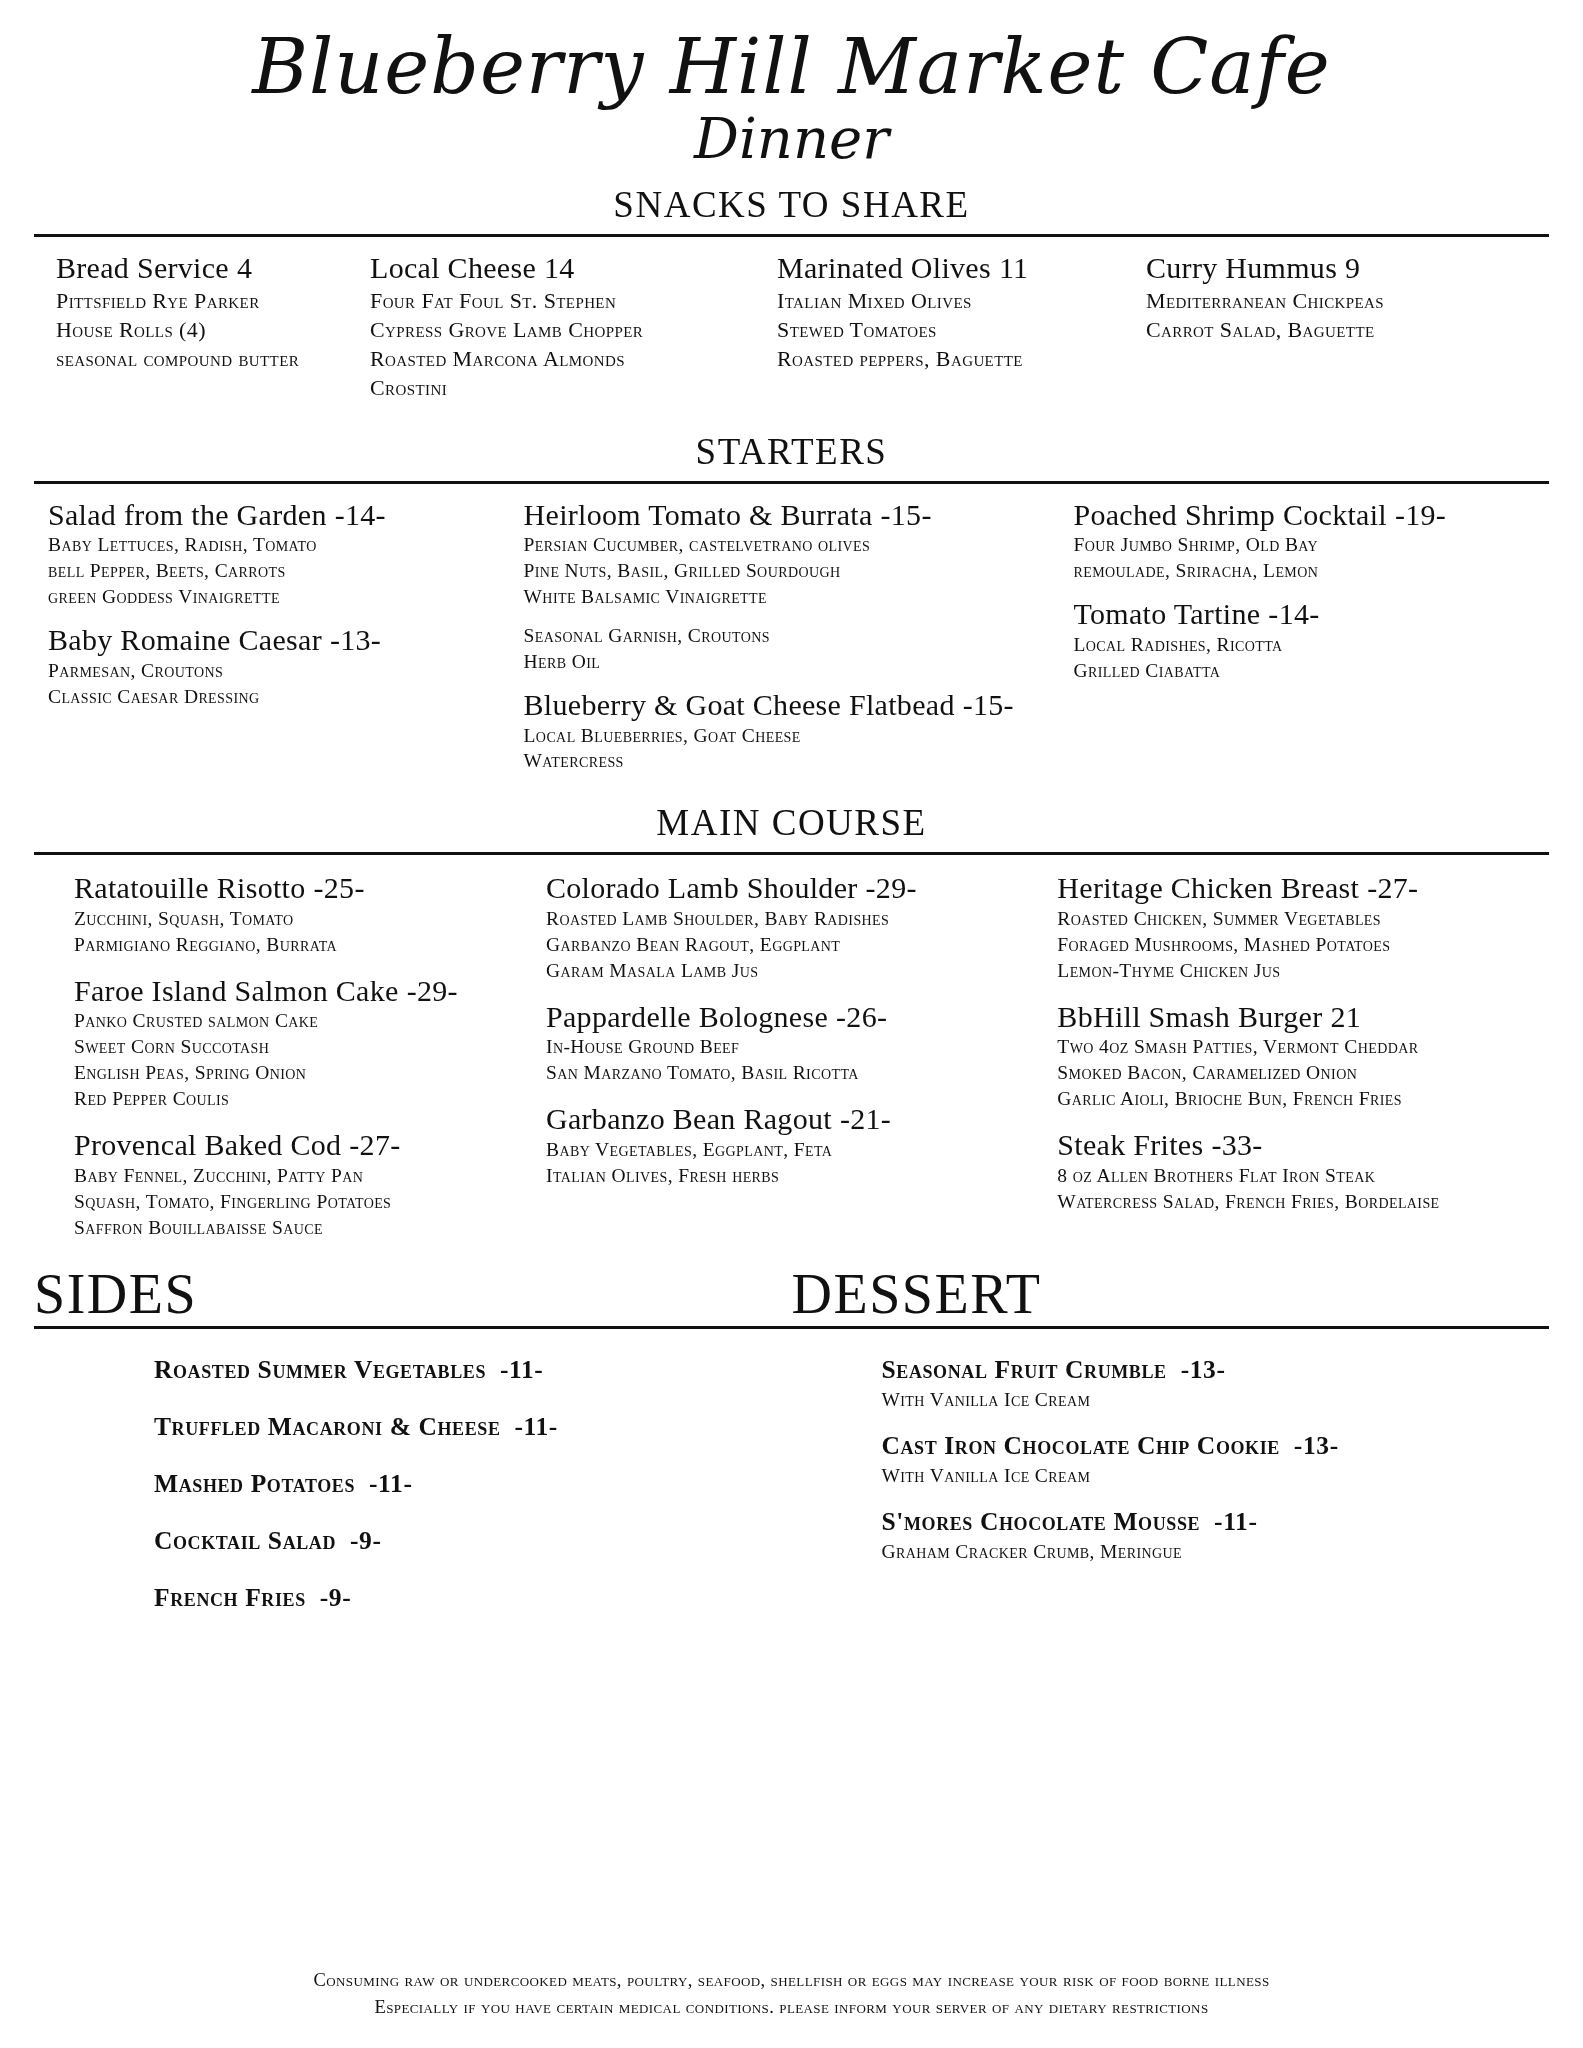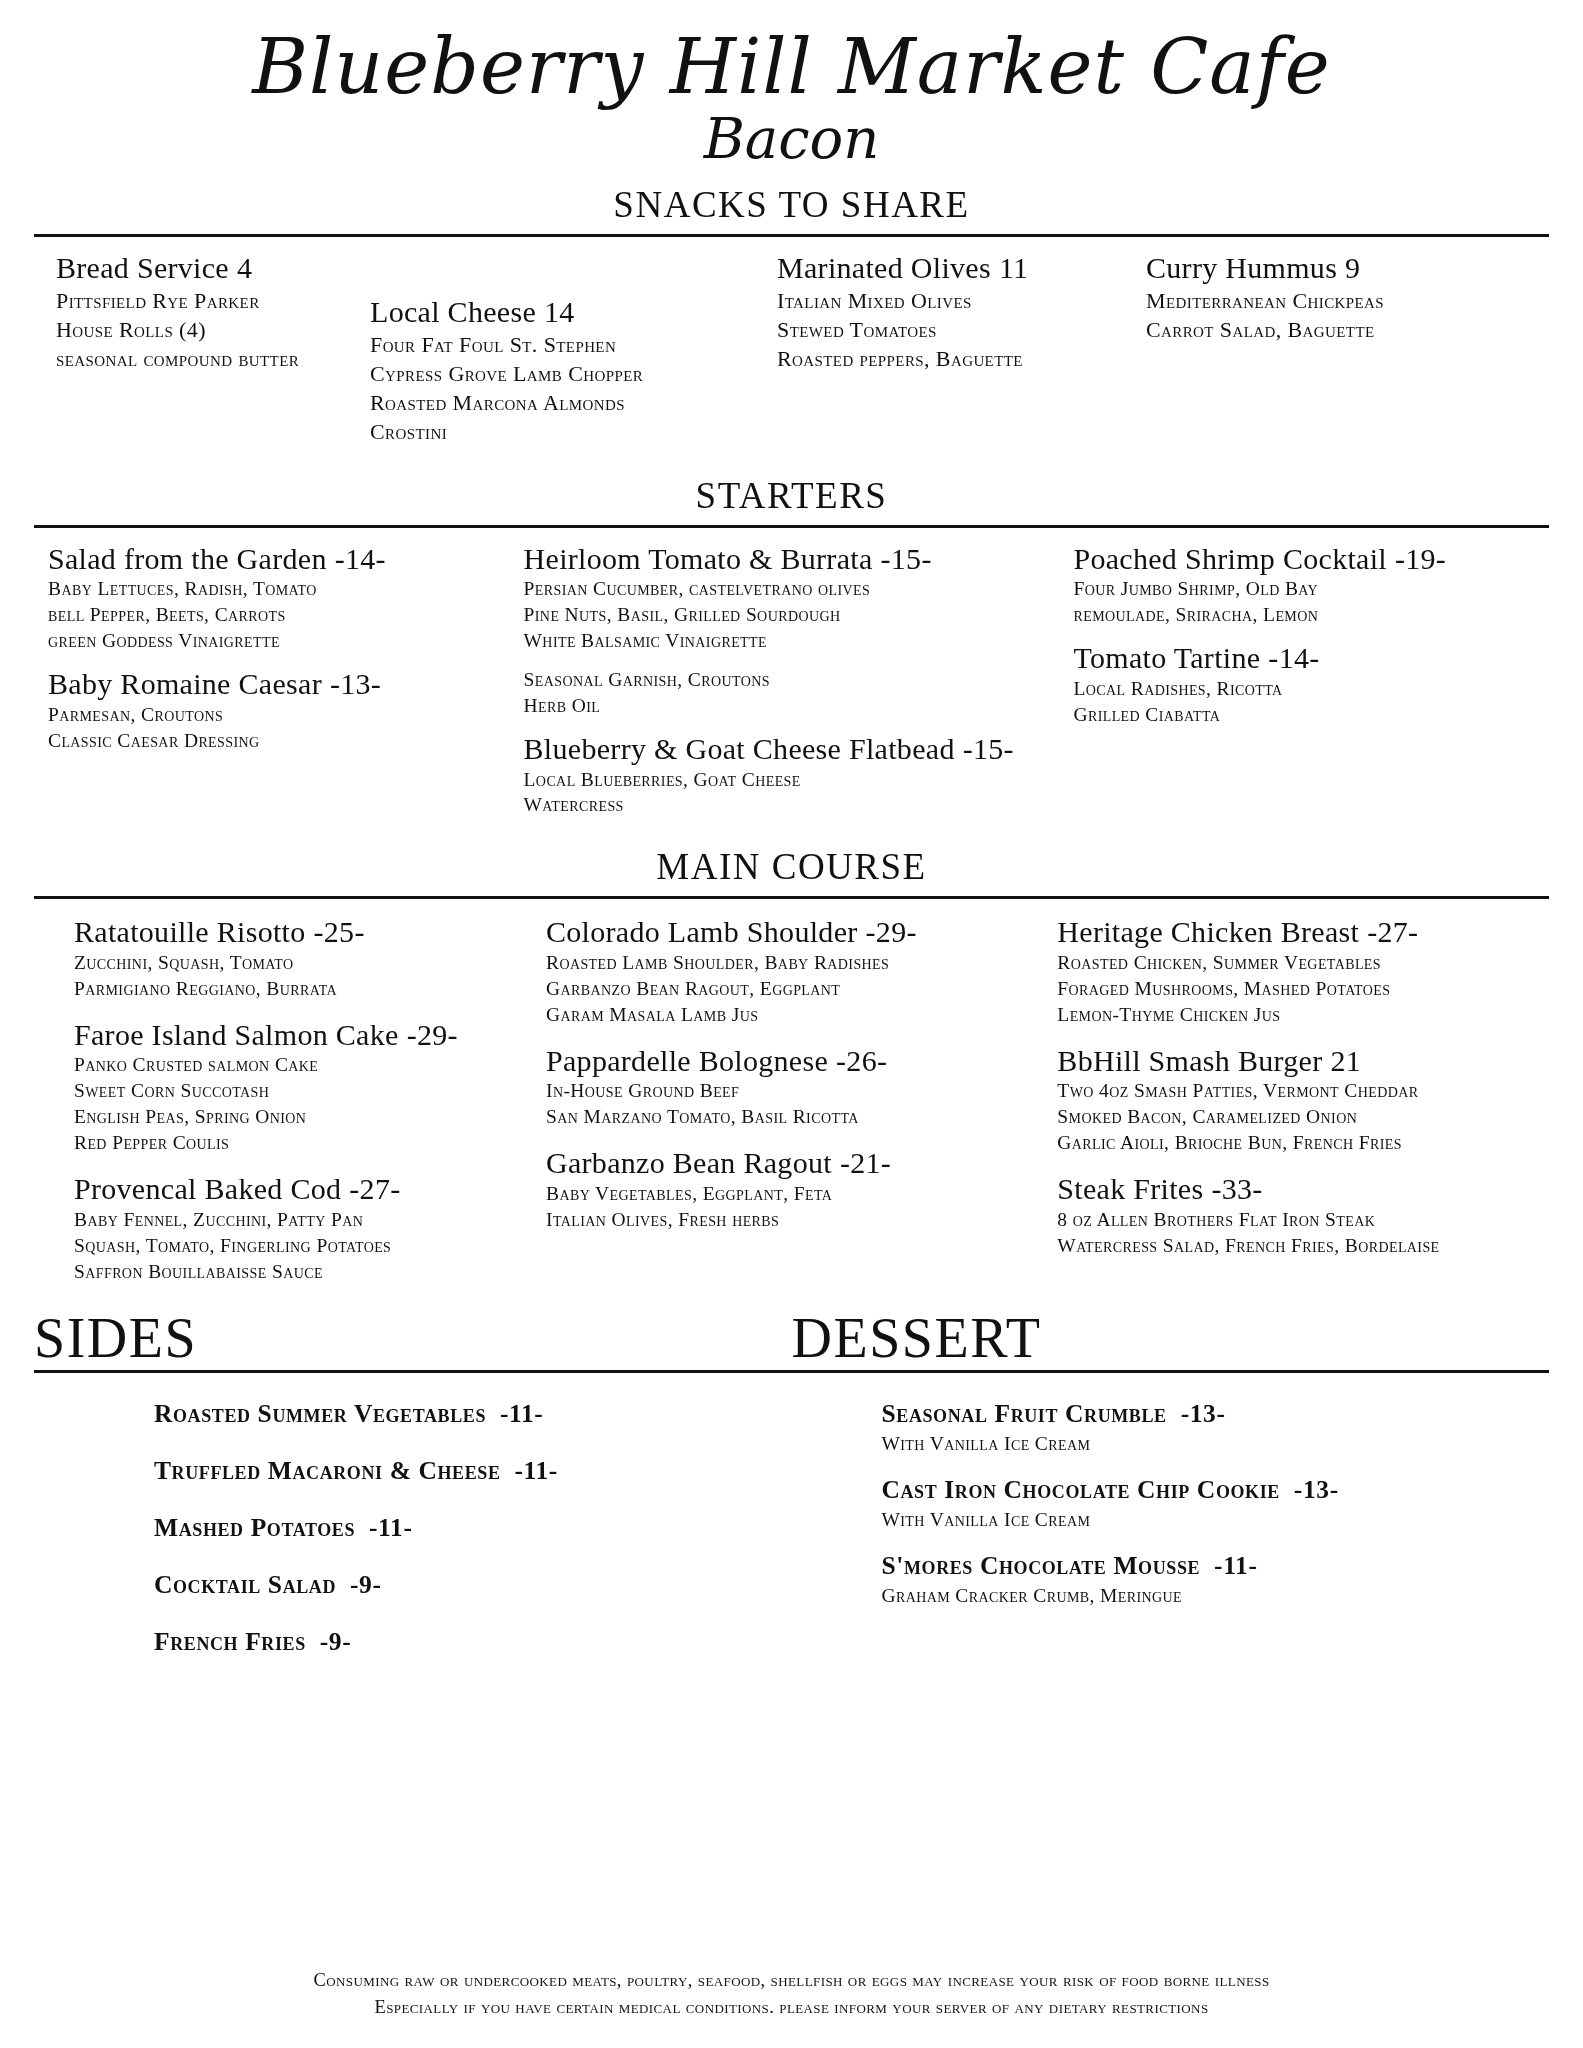--- a/index.html
+++ b/index.html
@@ -83,21 +83,21 @@
     font-variant: small-caps;
     letter-spacing: 0.4px;
     margin-top: 1px;
   }
   .item-desc div { white-space: nowrap; }
 
   
   .snacks { padding: 10px 0 0 22px; }
   .snacks .col { padding-right: 14px; }
   .snacks .col:nth-child(1) { width: 300px; }
-  .snacks .col:nth-child(2) { width: 393px; margin-top: 44px; }
+  .snacks .col:nth-child(2) { width: 393px; }
   .snacks .col:nth-child(3) { width: 355px; }
   .snacks .col:nth-child(4) { width: 360px; }
   .snacks .item-name { font-size: 30px; }
   .snacks .item-desc { font-size: 22px; }
 
   
   .starters { padding: 10px 0 0 14px; }
   .starters .col:nth-child(1) { width: 480px; }
   .starters .col:nth-child(2) { width: 555px; }
   .starters .col:nth-child(3) { width: 480px; }
@@ -154,21 +154,21 @@
     line-height: 1.42;
     letter-spacing: 0.4px;
   }
 </style>
 </head>
 <body>
 
 <div class="page">
 
   <div class="restaurant-title">Blueberry Hill Market Cafe</div>
-  <div class="meal-title">Bacon</div>
+  <div class="meal-title">Dinner</div>
 
   <div class="section-heading">SNACKS TO SHARE</div>
   <hr class="rule">
 
   <div class="cols snacks">
     <div class="col">
       <div class="item">
         <div class="item-name"><span>Bread Service</span><span class="price">4</span></div>
         <div class="item-desc">
           <div>Pittsfield Rye Parker</div>

